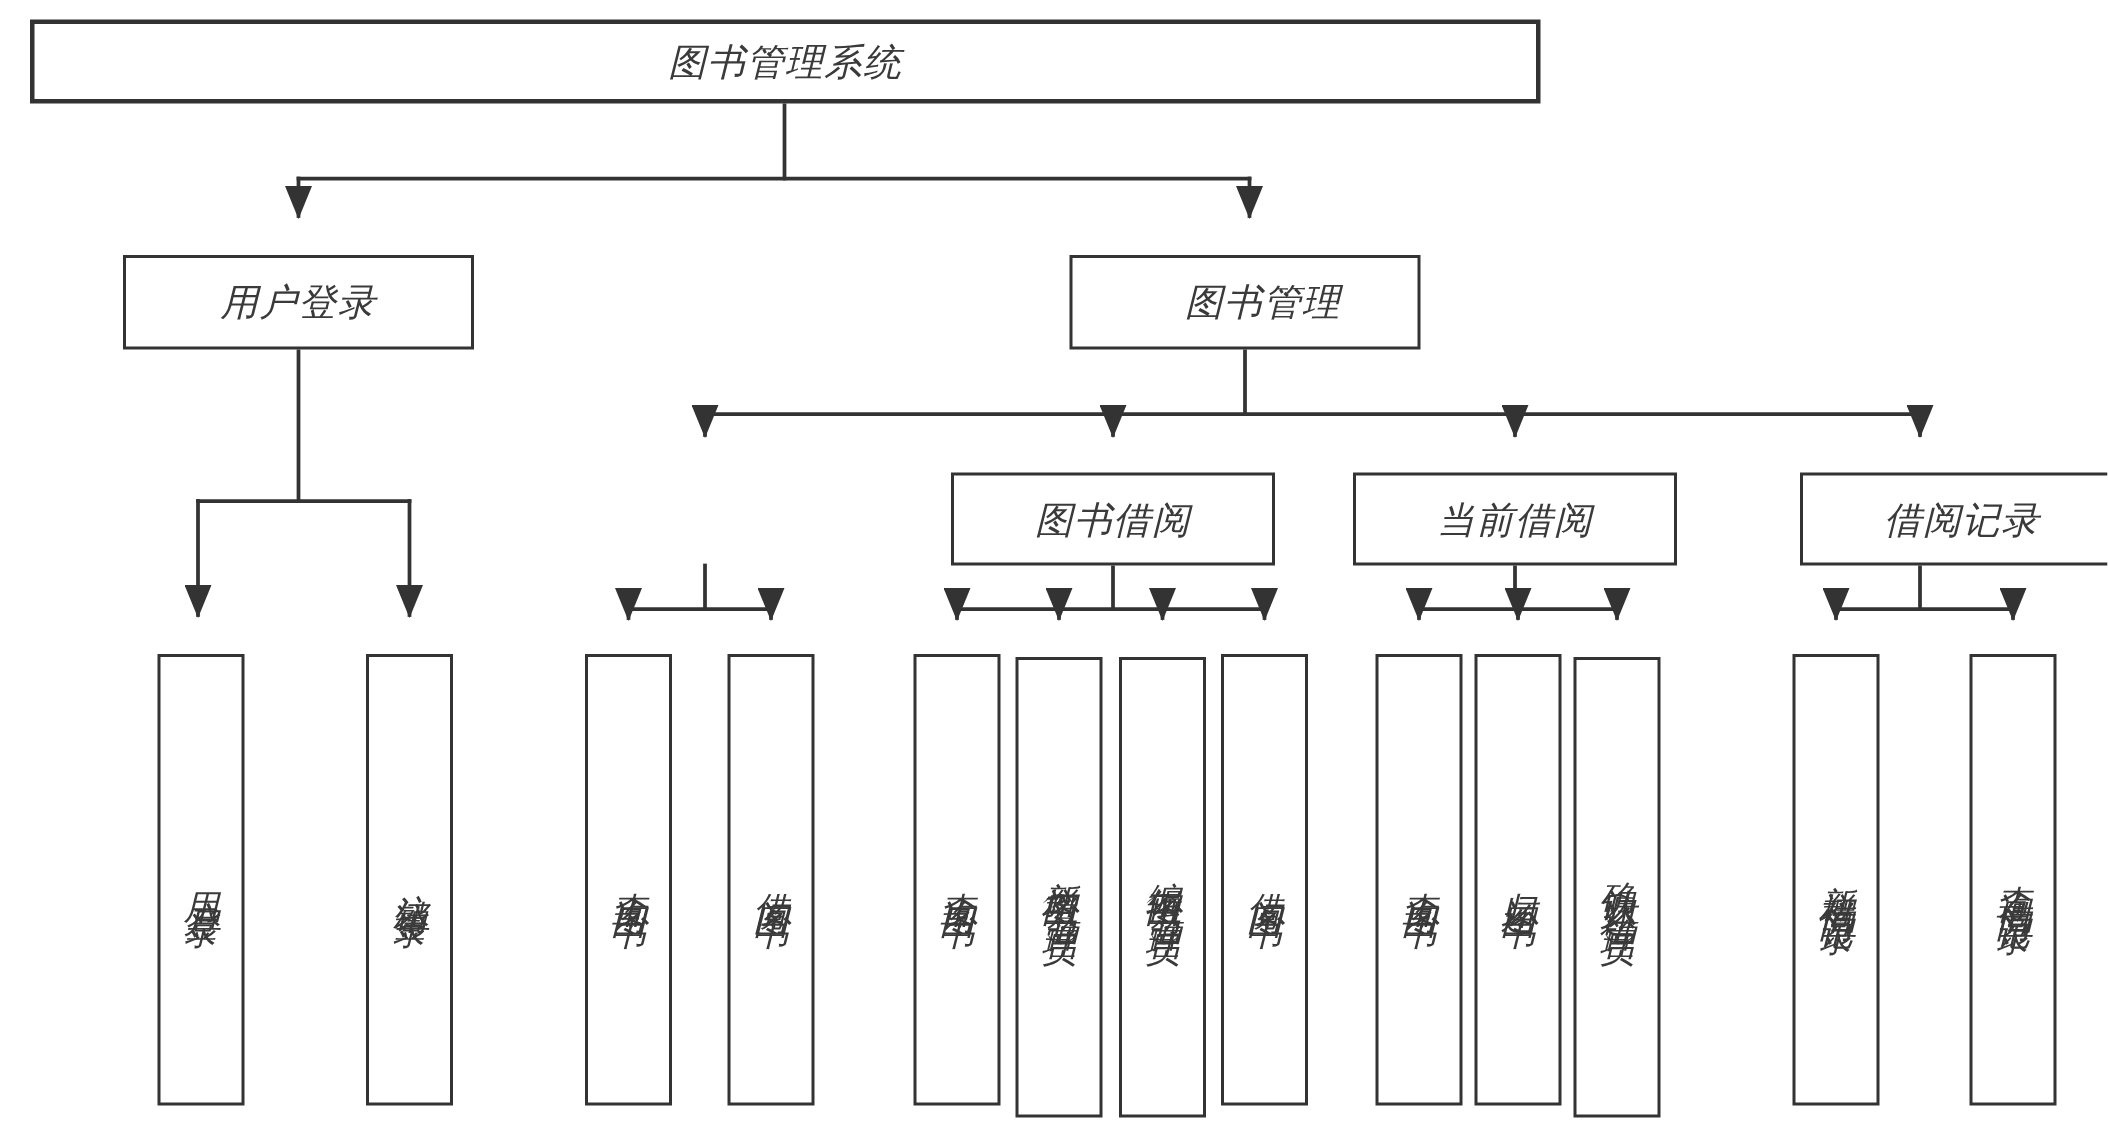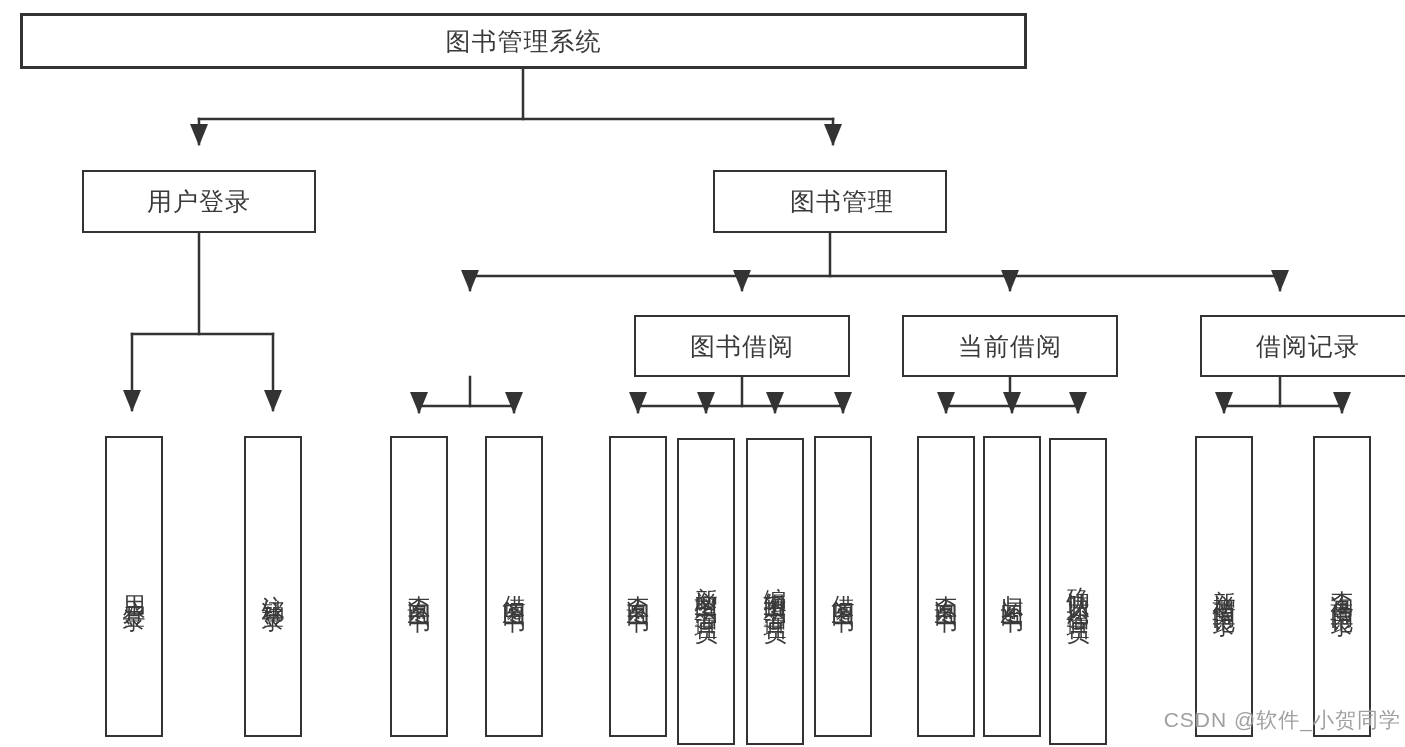--- a/index.html
+++ b/index.html
@@ -25,20 +25,21 @@
   .node {
     position: absolute;
     box-sizing: border-box;
     border: 2px solid #333333;
     background: #ffffff;
     color: #3a3a3a;
     display: flex;
     align-items: center;
     justify-content: center;
     text-align: center;
+    font-style: italic;
   }
   .node.root {
     border-width: 3px;
     font-size: 25px;
     letter-spacing: 1px;
   }
   .node.h-box {
     font-size: 25px;
     letter-spacing: 1px;
   }
@@ -164,15 +165,14 @@
     <span class="vtext">确认归还（管理员）</span>
   </div>
 
   <div class="node leaf" style="left:1195px; top:436px; width:58px; height:301px;">
     <span class="vtext">新增借阅记录</span>
   </div>
   <div class="node leaf" style="left:1313px; top:436px; width:58px; height:301px;">
     <span class="vtext">查询借阅记录</span>
   </div>
 
-  <div class="watermark">CSDN @软件_小贺同学</div>
 
 </div>
 
 </body></html>

